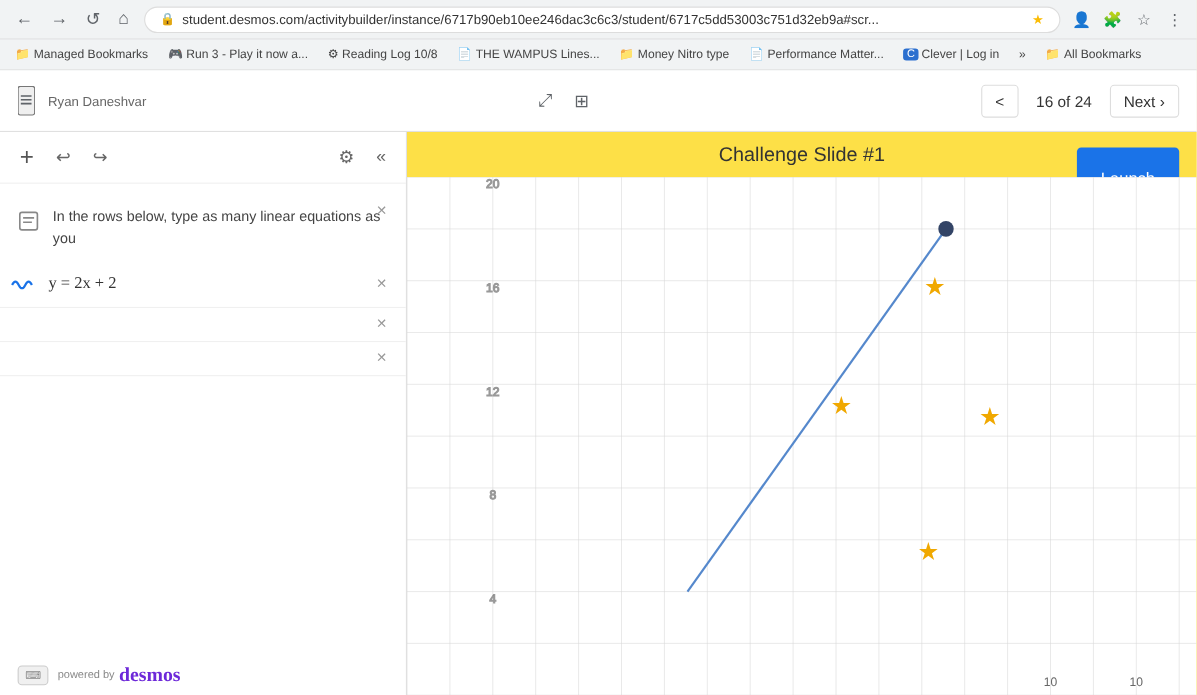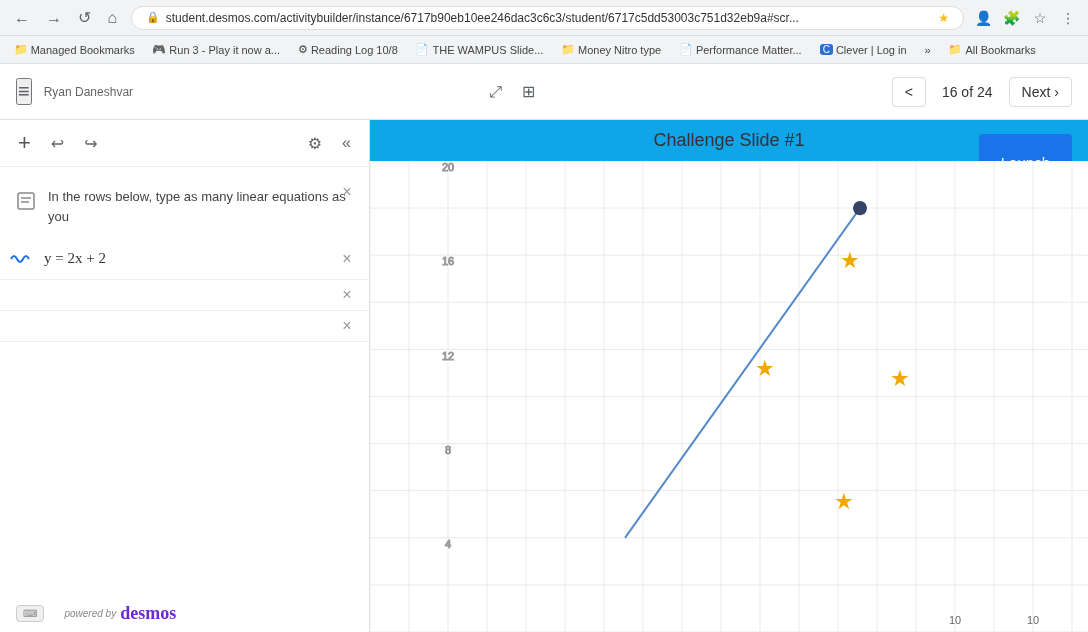--- a/index.html
+++ b/index.html
@@ -161,21 +161,21 @@
       font-size: 20px; color: #555; cursor: pointer;
       background: none; border: none; padding: 2px 6px;
     }
 
     
     .graph-area {
       flex: 1;
       display: flex;
       flex-direction: column;
       position: relative;
-      background: #0ea5e9;
+      background: #fde047;
     }
     .slide-title {
       text-align: center;
       font-size: 18px; font-weight: 500; color: #333;
       padding: 10px;
     }
     .graph-container {
       flex: 1;
       position: relative;
       overflow: hidden;
@@ -232,21 +232,21 @@
   <div class="bookmark-item">
     <span>🎮</span>
     <span>Run 3 - Play it now a...</span>
   </div>
   <div class="bookmark-item">
     <span>⚙</span>
     <span>Reading Log 10/8</span>
   </div>
   <div class="bookmark-item">
     <span>📄</span>
-    <span>THE WAMPUS Slide...</span>
+    <span>THE WAMPUS Lines...</span>
   </div>
   <div class="bookmark-item">
     <span>📁</span>
     <span>Money Nitro type</span>
   </div>
   <div class="bookmark-item">
     <span>📄</span>
     <span>Performance Matter...</span>
   </div>
   <div class="bookmark-item">
@@ -331,21 +331,21 @@
         <div class="expr-icon">
         </div>
         <span class="expr-field"></span>
         <button class="expr-close" style="background:none;border:none;cursor:pointer;font-size:16px;color:#999;">×</button>
       </div>
 
     </div>
 
     <div class="powered-by">
       <div class="keyboard-icon">⌨</div>
-      <span style="margin-left:16px;font-style:italic;">powered by</span>
+      <span style="margin-left:4px;">powered by</span>
       <span class="desmos-logo">desmos</span>
     </div>
   </div>
 
   <div class="graph-area">
     <div class="slide-title">Challenge Slide #1</div>
 
     <button class="launch-btn">Launch</button>
 
     <div class="graph-container">

